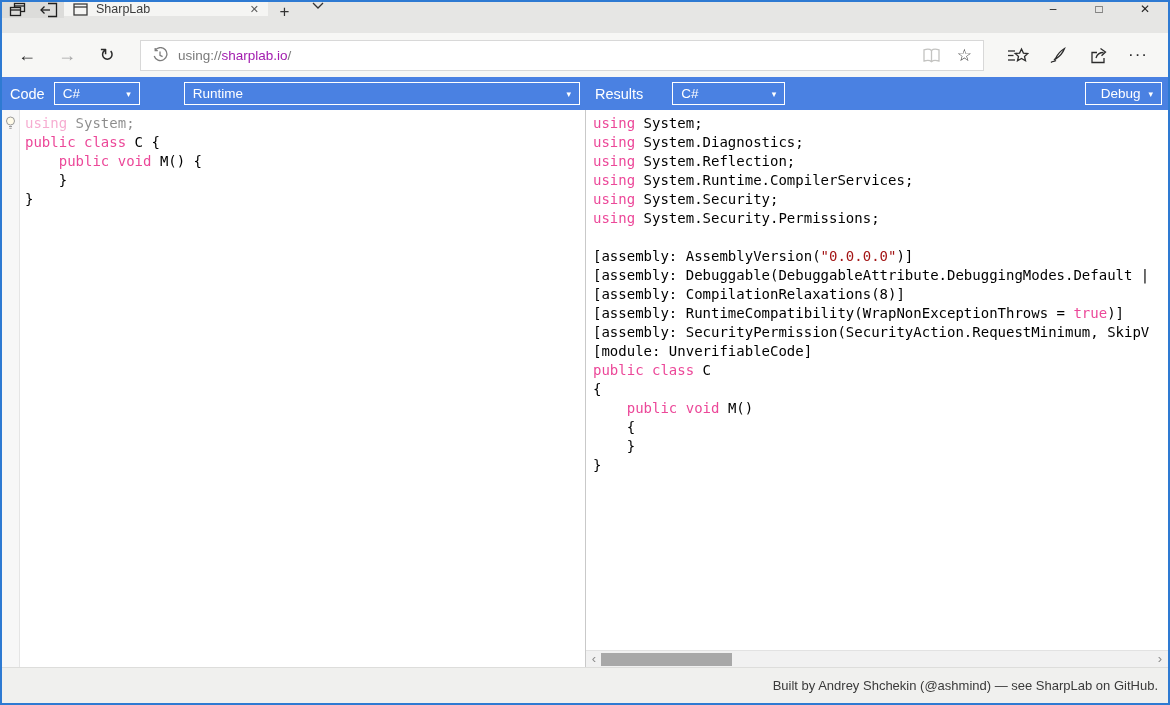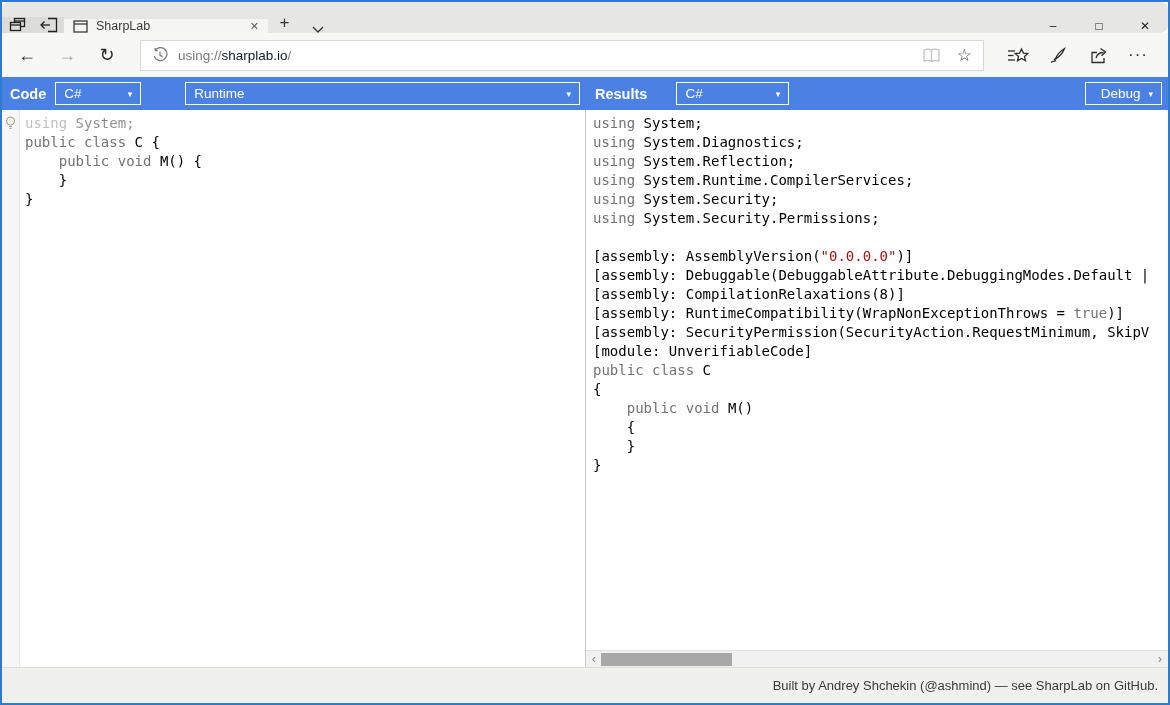--- a/index.html
+++ b/index.html
@@ -1,67 +1,67 @@
 <!DOCTYPE html>
 <html><head>
 <meta charset="utf-8">
 <style>
   html,body{margin:0;padding:0;background:#cfcfcf;font-family:"Liberation Sans",sans-serif;}
   .window{width:1170px;height:705px;box-sizing:border-box;border:2px solid #2e7ad2;
           display:flex;flex-direction:column;background:#fff;overflow:hidden;}
 
   
-  .titlebar{flex:0 0 31px;background:#e6e6e4;display:flex;align-items:flex-end;font-size:12.5px;border-radius:8px;}
+  .titlebar{flex:0 0 31px;background:#e6e6e4;display:flex;align-items:flex-start;font-size:12.5px;}
   .tab-tools{display:flex;background:#dcdcda;}
   .tool-btn{width:31px;display:flex;align-items:center;justify-content:center;}
   .tab{width:204px;background:#f5f5f3;display:flex;align-items:center;padding:0 9px;gap:8px;box-sizing:border-box;}
   .tab-title{flex:1;color:#3b3b3b;white-space:nowrap;overflow:hidden;}
   .tab-close{color:#5a5a5a;font-size:11px;cursor:default;}
   .tb-btn{width:33px;display:flex;align-items:center;justify-content:center;color:#333;}
   .newtab{font-size:17px;font-weight:400;}
   .caption{margin-left:auto;display:flex;}
   .cap-btn{width:46px;display:flex;align-items:center;justify-content:center;font-size:12px;color:#1f1f1f;}
 
   
   .navrow{flex:0 0 44px;background:#f7f7f5;display:flex;align-items:center;padding:0 10px;}
   .nav-btn{width:30px;height:30px;display:flex;align-items:center;justify-content:center;
            font-size:18px;color:#2b2b2b;margin-right:10px;}
   .nav-btn.disabled{color:#a6a6a6;}
   .addressbar{flex:1;height:31px;background:#fff;border:1px solid #d8d8d8;display:flex;
               align-items:center;padding:0 11px;margin:0 14px 0 8px;gap:10px;box-sizing:border-box;}
   .url{font-size:13.5px;color:#7a7a7a;white-space:nowrap;}
-  .url .host{color:#0f172a;}
+  .url .host{color:#a21caf;}
   .addr-right{margin-left:auto;display:flex;gap:16px;align-items:center;}
   .navicons{display:flex;}
   .nav-icon{width:40px;height:32px;display:flex;align-items:center;justify-content:center;color:#2c2c2c;}
   .more-glyph{font-size:17px;letter-spacing:1px;color:#2c2c2c;}
 
   
   .bluebar{flex:0 0 33px;background:#4a81e2;display:flex;color:#fff;}
   .bluebar .left{width:584px;display:flex;align-items:center;padding:0 6px 0 8px;box-sizing:border-box;}
   .bluebar .right{flex:1;display:flex;align-items:center;padding:0 6px 0 9px;gap:20px;}
-  .bar-label{font-size:14.5px;margin-right:9px;white-space:nowrap;font-weight:bold;}
+  .bar-label{font-size:14.5px;margin-right:9px;white-space:nowrap;}
   .dropdown{height:23px;border:1px solid #fff;display:flex;align-items:center;
             padding:0 8px;font-size:13.5px;box-sizing:border-box;cursor:default;}
   .dd-text{flex:1;white-space:nowrap;overflow:hidden;}
   .dd-arrow{font-size:9px;margin-left:8px;}
   .dd-code-lang{width:86px;margin-right:44px;}
   .dd-branch{flex:1;}
   .dd-results-lang{width:113px;}
   .dd-mode{width:77px;margin-left:auto;text-align:right;}
 
   
   .main{flex:1;display:flex;min-height:0;}
   .pane-left{width:584px;display:flex;border-right:1px solid #c9c9c9;box-sizing:border-box;background:#fff;}
   .gutter{width:18px;background:#f7f7f7;border-right:1px solid #e5e5e5;padding-top:6px;box-sizing:border-box;text-align:center;}
   .code{font-family:"DejaVu Sans Mono","Liberation Mono",monospace;font-size:14px;line-height:19px;
         padding:4px 0 0 5px;white-space:pre;overflow:hidden;flex:1;}
   .pane-right{flex:1;position:relative;overflow:hidden;background:#fff;}
   .pane-right .code{padding-left:7px;}
-  .tok-kw{color:#737373;}
+  .tok-kw{color:#ec4899;}
   .tok-str{color:#a31515;}
   .tok-pl{color:#000;}
   .cline{height:19px;}
   .cline.faded{opacity:.45;}
 
   
   .hscroll{position:absolute;left:0;right:0;bottom:0;height:17px;background:#f1f1f1;
            border-top:1px solid #e2e2e2;display:flex;align-items:center;box-sizing:border-box;}
   .hs-arrow{width:16px;text-align:center;color:#8a8a8a;font-size:13px;line-height:16px;}
   .hs-arrow.right{margin-left:auto;}

